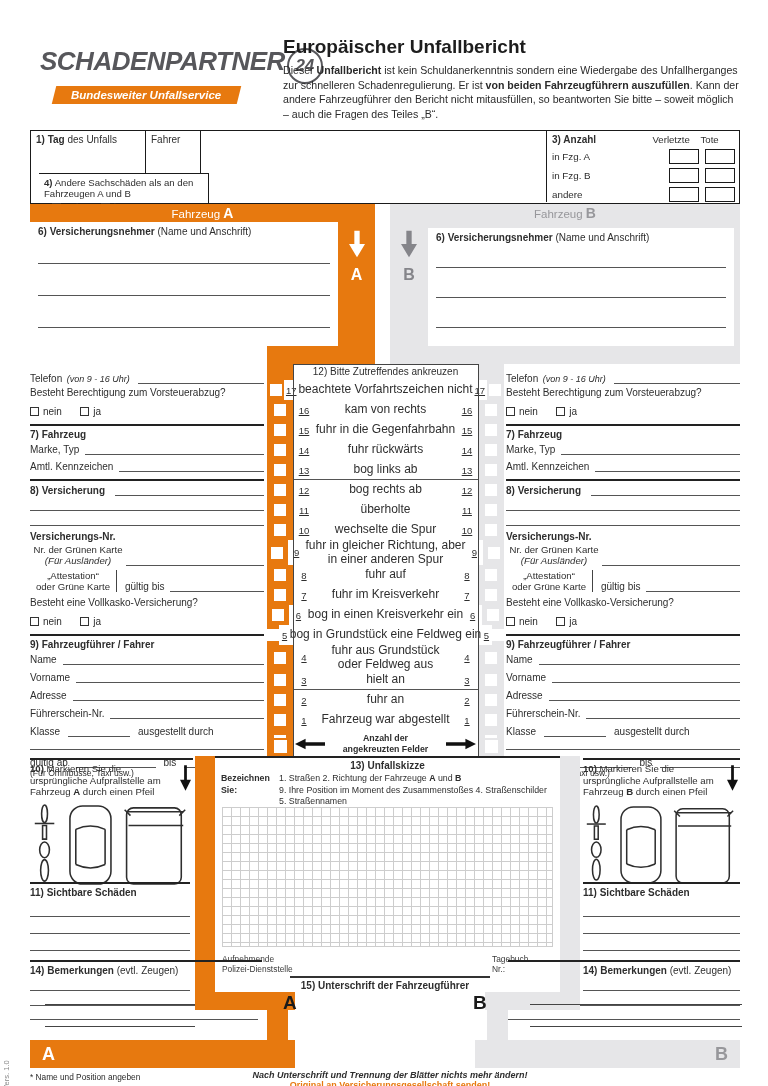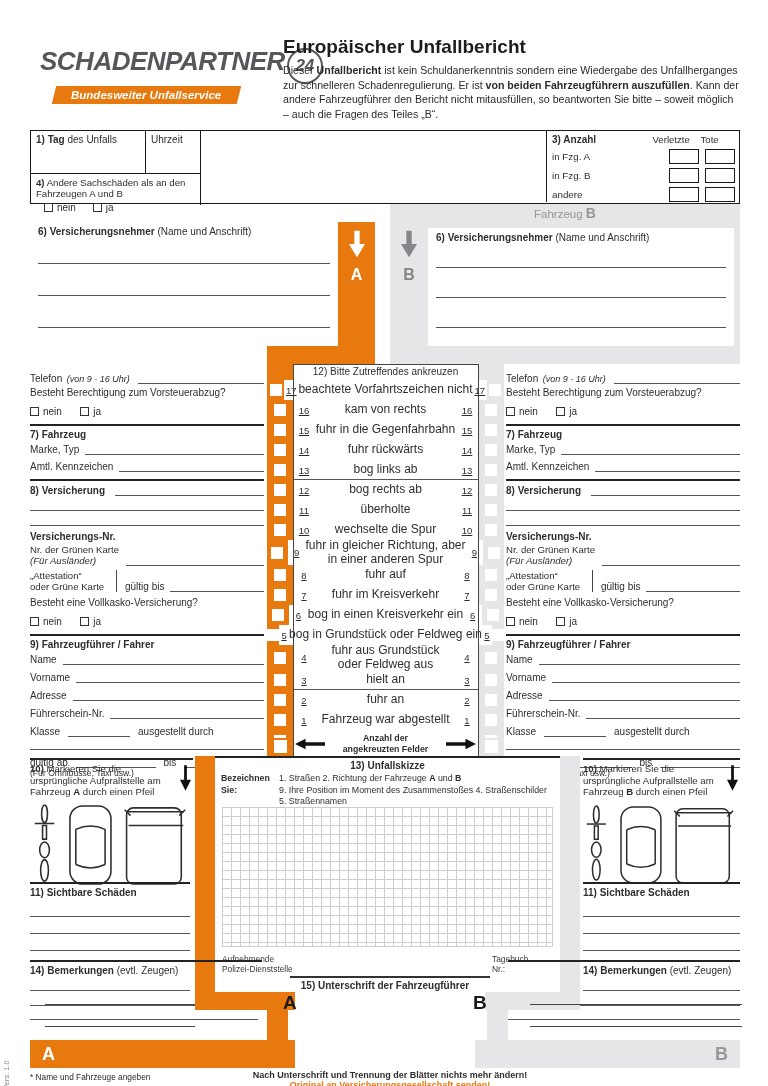--- a/index.html
+++ b/index.html
@@ -34,21 +34,21 @@
   .bandA{background:var(--orange);color:#fff;text-align:center;font-size:11.5px;line-height:18px;}
   .bandB{background:var(--gray);color:var(--grayText);text-align:center;font-size:11.5px;line-height:18px;}
   .band-letter{font-size:14px;font-weight:bold;}
   .orangeblock{background:var(--orange);}
   .grayblock{background:var(--gray);}
   .big-letter-w{color:#fff;font-size:16px;font-weight:bold;}
   .big-letter-g{color:#85858a;font-size:16px;font-weight:bold;}
   
   .fill{flex:1;border-bottom:1px solid var(--line);height:11px;}
   .linefull{border-bottom:1px solid var(--line);}
-  .row{display:flex;align-items:flex-end;}
+  .row{display:flex;align-items:flex-end;text-align:center;}
   .col-sec{border-top:2px solid #222;}
   .small-i{font-size:9px;font-style:italic;}
   .lab10{font-size:10px;}
   
   .ank{display:flex;flex-direction:column;}
   .ank-row{display:flex;position:relative;align-items:center;height:20px;}
   .ank-row.two{height:25px;}
   .ank-row.sep::after{content:"";position:absolute;left:26px;right:26px;bottom:0;height:1px;background:#555;}
   .ocell{width:26px;align-self:stretch;background:var(--orange);display:flex;flex-direction:column;align-items:center;justify-content:center;}
   .gcell{width:26px;align-self:stretch;background:var(--gray);display:flex;flex-direction:column;align-items:center;justify-content:center;}
@@ -90,23 +90,23 @@
   <div class="abs" style="left:283px;top:36px;width:457px;">
     <div class="doc-title">Europäischer Unfallbericht</div>
     <div class="doc-intro"><span>Dieser </span><span style="font-weight: bold;">Unfallbericht</span><span> ist kein Schuldanerkenntnis sondern eine Wiedergabe des Unfallherganges zur schnelleren Schadenregulierung. Er ist </span><span style="font-weight: bold;">von beiden Fahrzeugführern auszufüllen</span><span>. Kann der andere Fahrzeugführer den Bericht nicht mitausfüllen, so beantworten Sie bitte – soweit möglich – auch die Fragen des Teiles „B“.</span></div>
   </div>
 
   <div class="abs tbl" style="left:30px;top:130px;width:710px;height:74px;">
     <div class="cell br" style="left:0;top:0;width:115px;height:42px;">
       <span class="b">1) Tag</span><span> des Unfalls</span>
     </div>
     <div class="cell br" style="left:115px;top:0;width:55px;height:42px;">
-      <span>Uhrzeit</span>
-    </div>
-    <div class="cell bt br" style="left:0;top:42px;width:170px;height:32px;">
+      <span>Fahrer</span>
+    </div>
+    <div class="cell bt br" style="left:8px;top:42px;width:170px;height:32px;">
       <div style="font-size:9.6px;line-height:11px;"><span style="font-weight: bold;">4)</span><span> Andere Sachschäden als an den Fahrzeugen A und B</span></div>
       <div style="margin-top:3px;margin-left:8px;">
         <span class="cb"></span><span class="cb-lbl">nein</span>
         <span class="cb"></span><span class="cb-lbl">ja</span>
       </div>
     </div>
     <div class="cell bl" style="left:515px;top:0;width:193.5px;height:71px;">
       <div class="anz-head">
         <span class="b" style="flex:1;font-size:10px;">3) Anzahl</span>
         <span class="h" style="width:48px;">Verletzte</span>
@@ -123,20 +123,23 @@
         <span class="abox"></span>
       </div>
       <div class="anz-row">
         <span class="rl">andere</span>
         <span class="abox"></span>
         <span class="abox"></span>
       </div>
     </div>
   </div>
 
+  <div class="abs bandA" style="left:30px;top:204px;width:345px;height:18px;">
+    <span>Fahrzeug</span> <span class="band-letter">A</span>
+  </div>
   <div class="abs bandB" style="left:390px;top:204px;width:350px;height:18px;">
     <span>Fahrzeug</span> <span class="band-letter">B</span>
   </div>
 
   <div class="abs grayblock" style="left:390px;top:222px;width:350px;height:142px;"></div>
   <div class="abs orangeblock" style="left:338px;top:222px;width:37px;height:124px;">
     <div style="margin:8px auto 0;width:16px;">
       <svg width="16" height="28" viewBox="0 0 18 30">
           <path d="M6 0 h6 v15 h6 L9 30 0 15 h6 z" fill="#fff"></path>
         </svg>
@@ -477,21 +480,21 @@
         <div class="gcell">
           <div class="wbox"></div>
         </div>
       </div>
       <div class="ank-row">
         <div class="ocell">
           <div class="wbox"></div>
         </div>
         <div class="num">5</div>
         <div class="lbl">
-          <div>bog in Grundstück oder Feldweg ein</div>
+          <div>bog in Grundstück eine Feldweg ein</div>
         </div>
         <div class="num">5</div>
         <div class="gcell">
           <div class="wbox"></div>
         </div>
       </div>
       <div class="ank-row two">
         <div class="ocell">
           <div class="wbox"></div>
         </div>
@@ -698,17 +701,17 @@
   <div class="abs big-ab" style="left:283px;top:992px;">A</div>
   <div class="abs big-ab" style="left:473px;top:992px;">B</div>
   <div class="abs sig-line" style="left:45px;top:1004px;width:150px;"></div>
   <div class="abs sig-line" style="left:45px;top:1026px;width:150px;"></div>
   <div class="abs sig-line" style="left:530px;top:1004px;width:212px;"></div>
   <div class="abs sig-line" style="left:530px;top:1026px;width:212px;"></div>
 
   <div class="abs foot-band-a" style="left:30px;top:1040px;width:265px;height:28px;"><span>A</span></div>
   <div class="abs foot-band-b" style="left:475px;top:1040px;width:265px;height:28px;"><span>B</span></div>
   <div class="abs" style="left:2px;top:1030px;width:60px;font-size:7.5px;color:#888;transform:rotate(-90deg);transform-origin:30px 30px;">Vers. 1.0</div>
-  <div class="abs note8" style="left:30px;top:1072px;">* Name und Fahrzeuge angeben</div>
-  <div class="abs note9 b" style="left:200px;top:1070px;width:380px;">Nach Unterschrift und Trennung der Blätter nichts mehr ändern!</div>
+  <div class="abs note8" style="left:30px;top:1072px;">* Name und Position angeben</div>
+  <div class="abs note9 b" style="left:200px;top:1070px;width:380px;font-style:italic;">Nach Unterschrift und Trennung der Blätter nichts mehr ändern!</div>
   <div class="abs note9 b" style="left:200px;top:1080px;width:380px;color:var(--orange);">Original an Versicherungsgesellschaft senden!</div>
 
 </div>
 
 </body></html>

